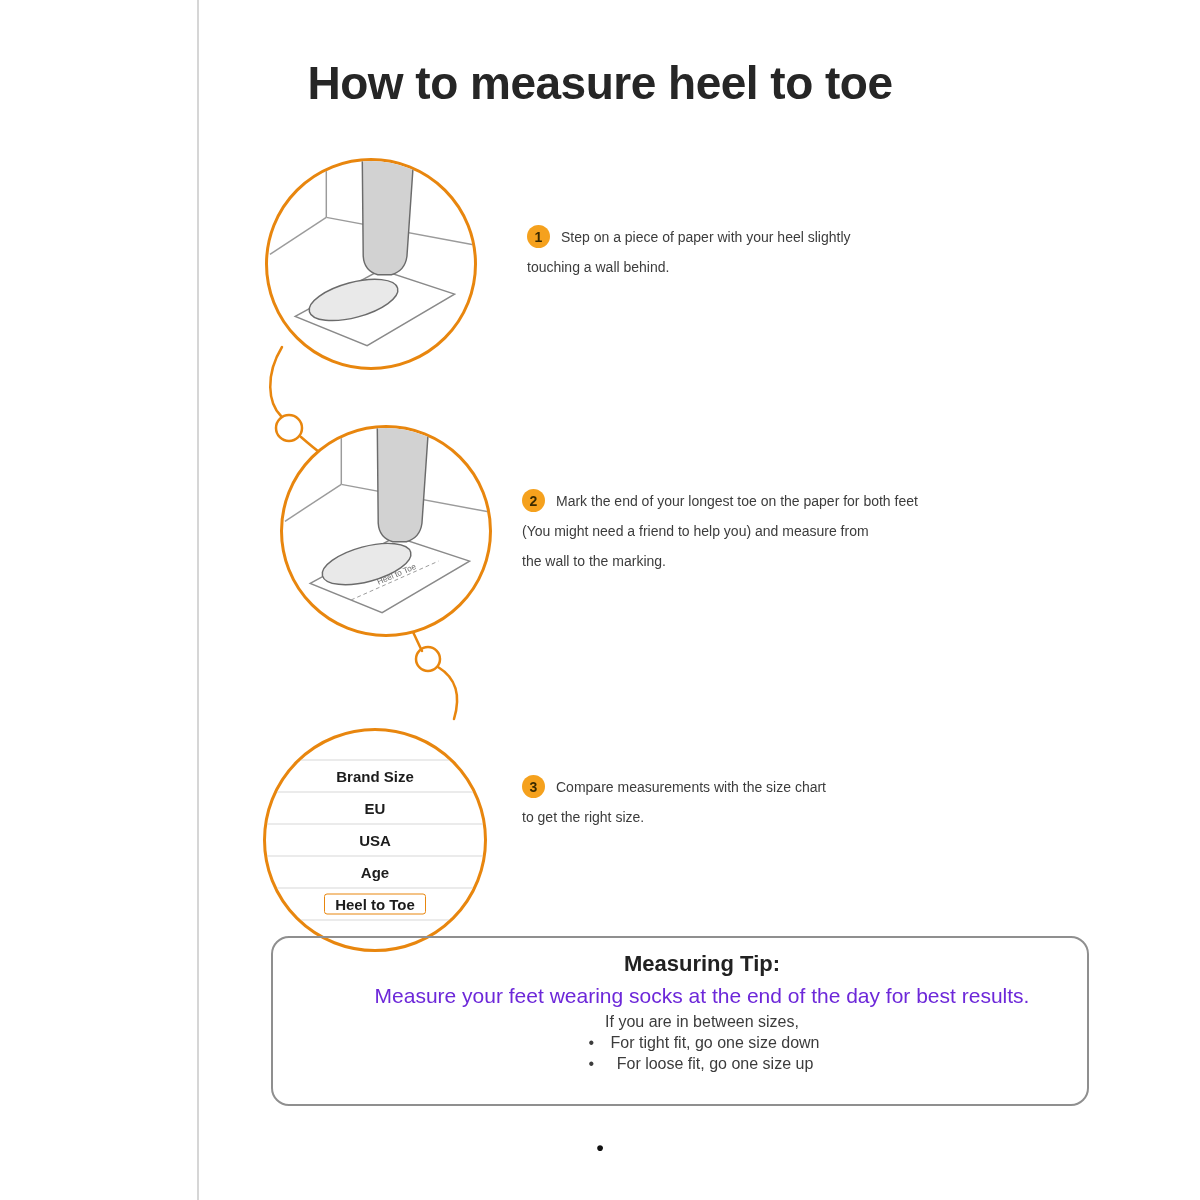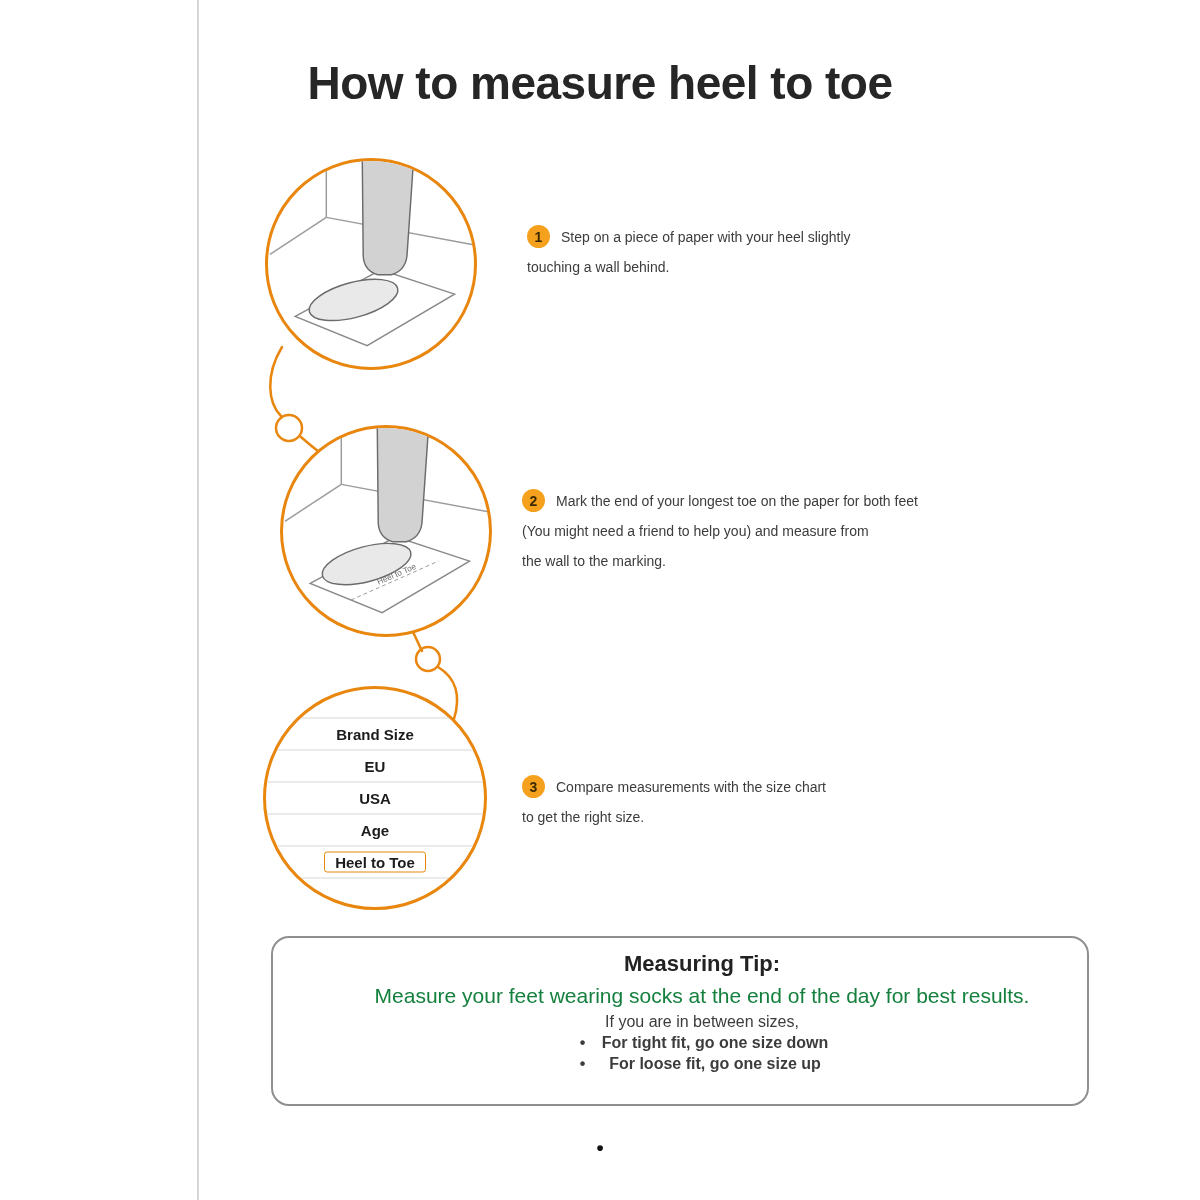--- a/index.html
+++ b/index.html
@@ -19,21 +19,21 @@
 
   .decor { position:absolute; left:0; top:0; width:1200px; height:1200px; pointer-events:none; }
   .decor path, .decor circle { stroke:#e8860e; stroke-width:2.5; fill:none; stroke-linecap:round; }
 
   .circle {
     position:absolute; border:3px solid #e8860e; border-radius:50%;
     background:#fff; overflow:hidden; box-sizing:border-box;
   }
   .c1 { left:190px; top:158px; width:212px; height:212px; }
   .c2 { left:205px; top:425px; width:212px; height:212px; }
-  .c3 { left:188px; top:686px; width:224px; height:224px; }
+  .c3 { left:188px; top:728px; width:224px; height:224px; }
   .scene { display:block; width:100%; height:100%; }
 
   .chart-rows {
     position:absolute; left:0; top:50%; transform:translateY(-50%); width:100%;
   }
   .chart-row {
     height:31px; display:flex; align-items:center; justify-content:center;
     border-top:1px solid #d8d8d8;
     font-size:15px; font-weight:700; color:#1c1c1c;
   }
@@ -56,24 +56,24 @@
   .s1 { left:452px; top:222px; width:540px; }
   .s2 { left:447px; top:486px; width:650px; }
   .s3 { left:447px; top:772px; width:520px; }
 
   .tipbox {
     position:absolute; left:196px; top:936px; width:818px; height:170px;
     border:2px solid #8f8f8f; border-radius:18px; box-sizing:border-box;
     text-align:center; padding-top:13px;padding-left:44px;
   }
   .tip-title { font-size:22px; font-weight:700; color:#222; }
-  .tip-line  { font-size:21px; color:#15803d; margin-top:7px; }
+  .tip-line  { font-size:21px; color:#6d28d9; margin-top:7px; }
   .tip-sub   { width:max-content; margin:5px auto 0; text-align:center;
                font-size:16px; color:#3c3c3c; }
-  .tip-bullet { position:relative; padding-left:26px; margin-top:3px;font-weight:bold; }
+  .tip-bullet { position:relative; padding-left:26px; margin-top:3px; }
   .tip-bullet::before { content:"•"; position:absolute; left:4px; }
 
   .footer {
     position:absolute; left:0; top:1136px; width:100%;
     display:flex; justify-content:center; gap:22px;
     font-size:20.5px; font-weight:700; color:#111;
   }
 </style>
 </head>
 <body>

